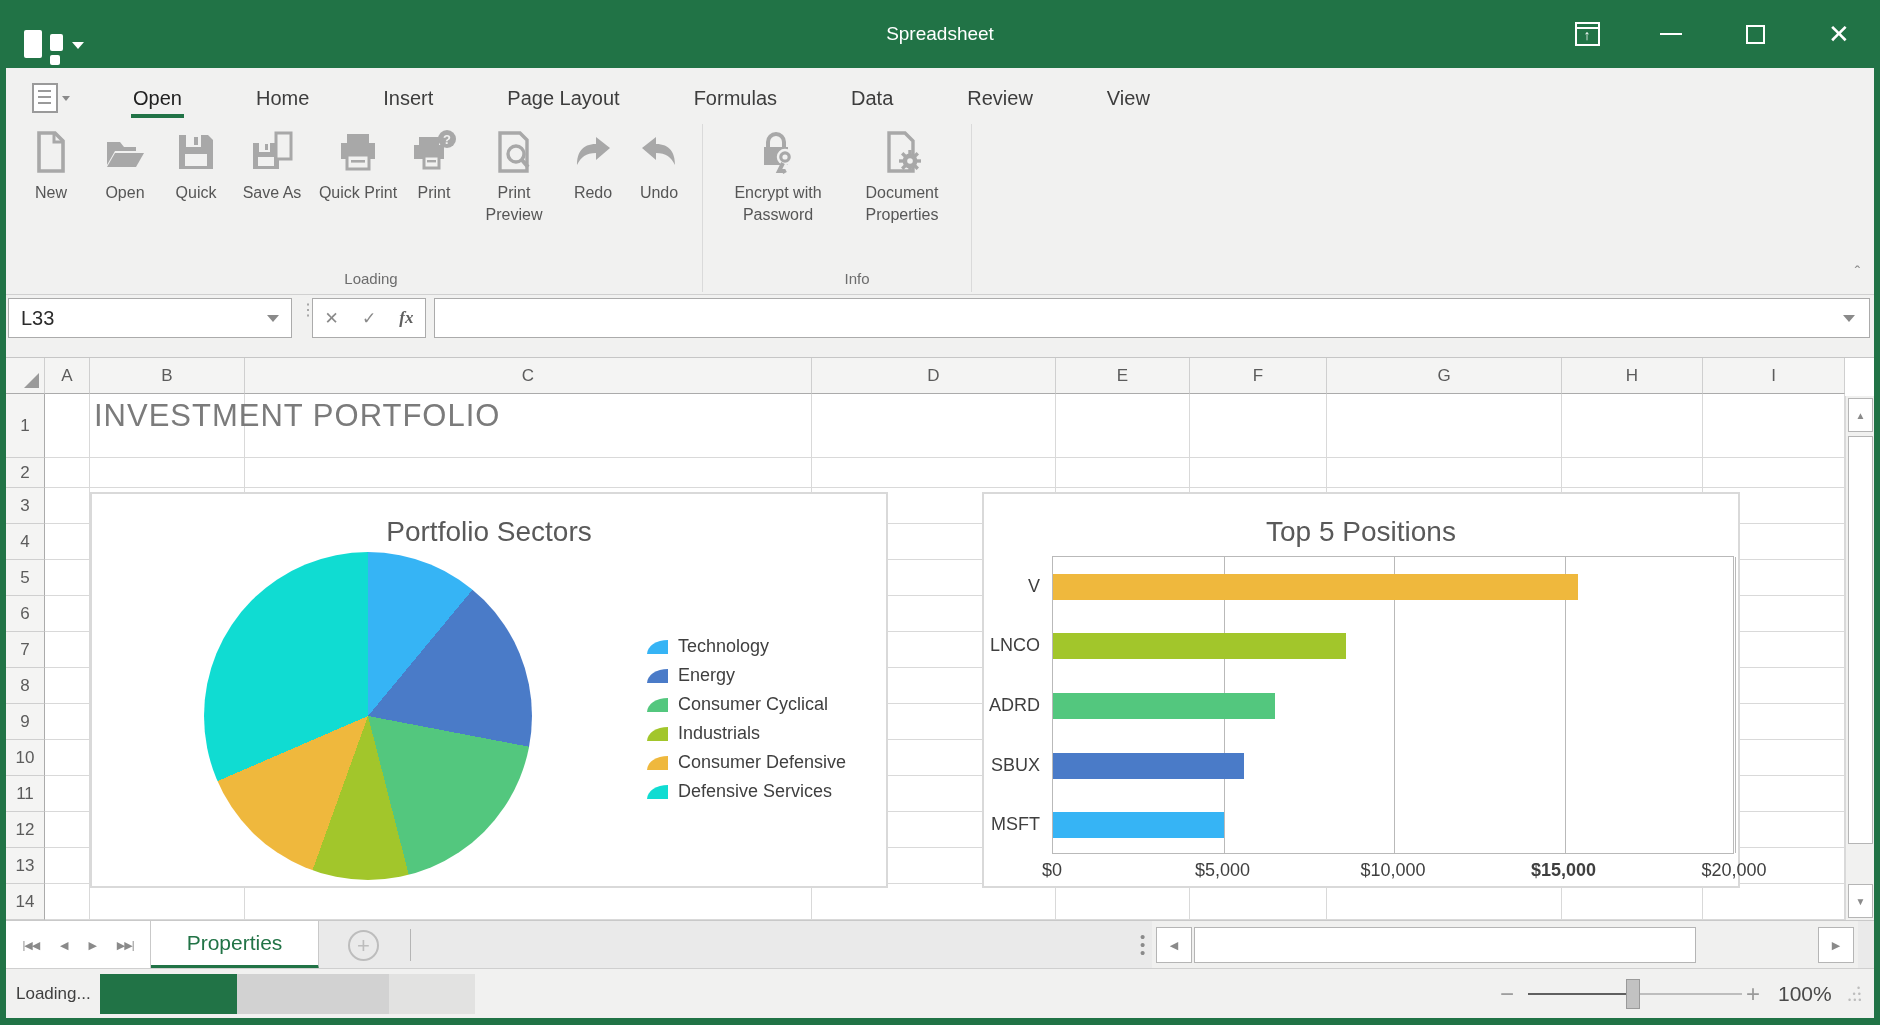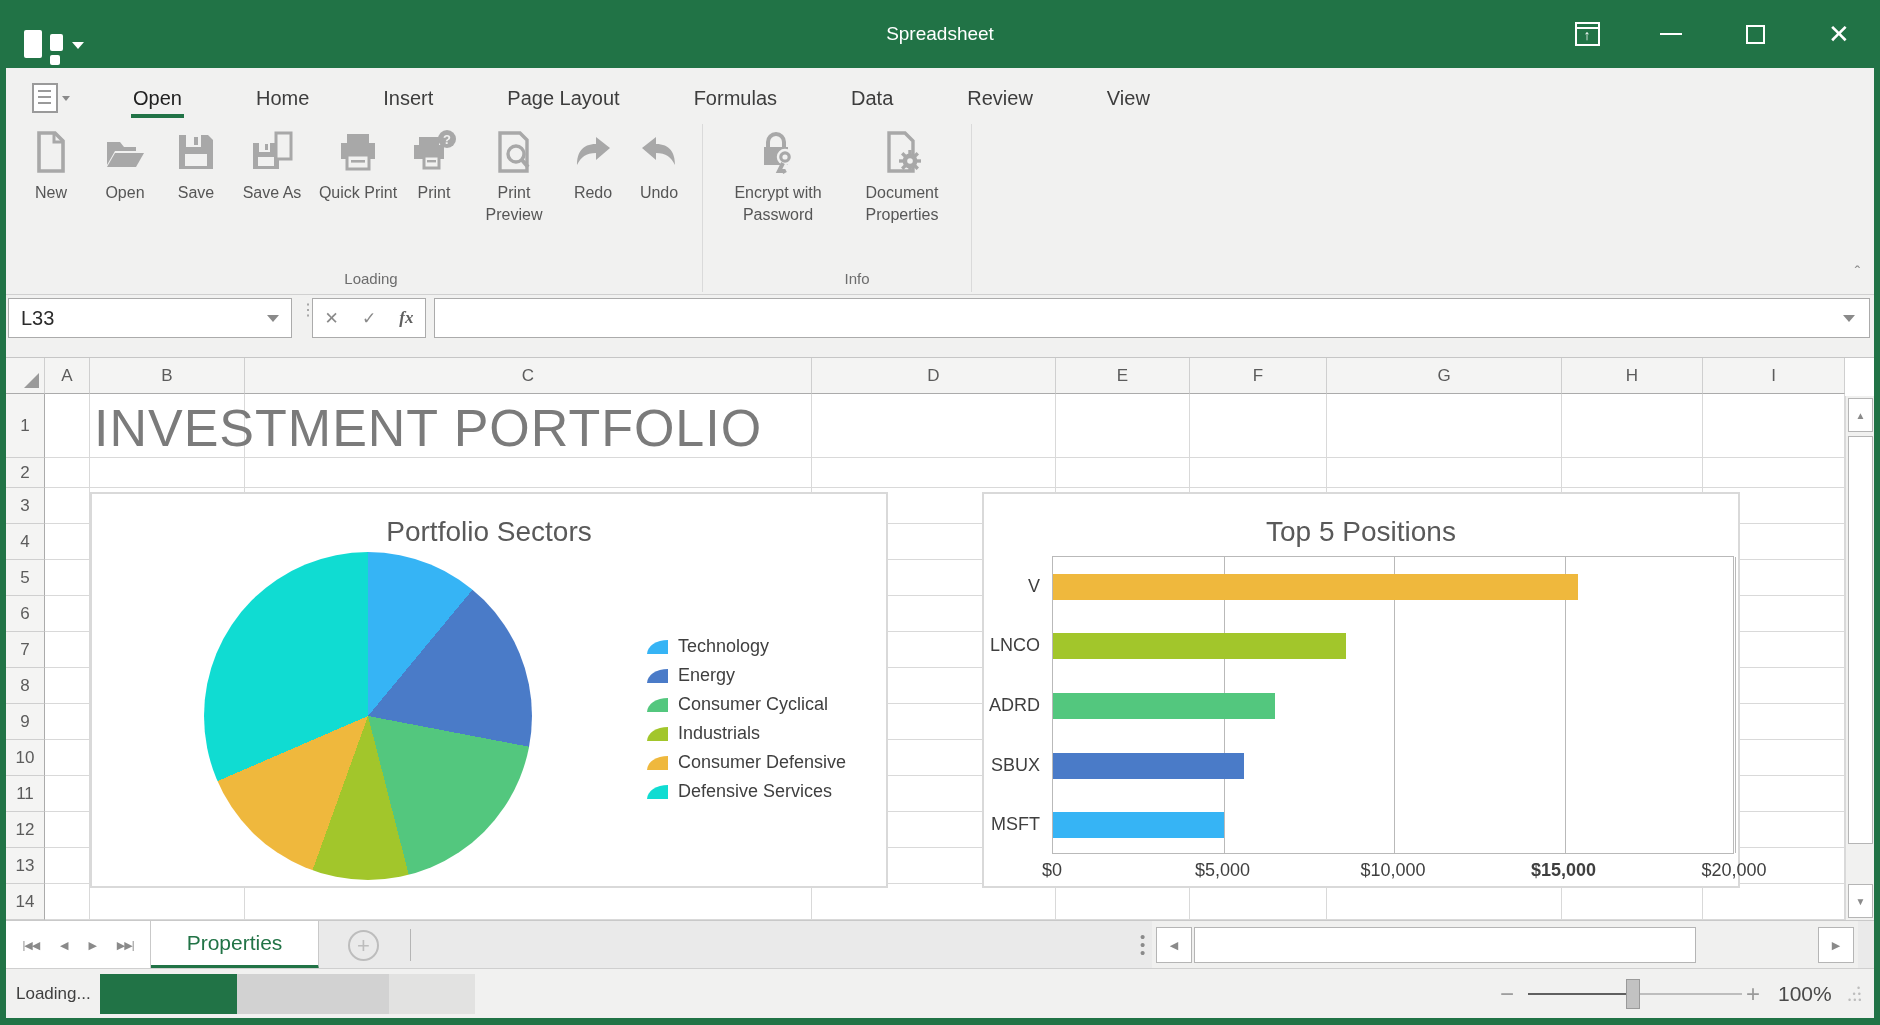--- a/index.html
+++ b/index.html
@@ -70,21 +70,21 @@
   
   .grid { position:absolute; left:6px; top:358px; width:1868px; height:562px; background:#fff; overflow:hidden; }
   .g-row { display:flex; }
   .g-cell { border-right:1px solid #d9d9d9; border-bottom:1px solid #d9d9d9; background:#fff; flex:none; }
   .g-hdr { background:#f4f4f3; border-right:1px solid #cfcfcf; border-bottom:1px solid #ababab;
     display:flex; align-items:center; justify-content:center; font-size:17px; color:#5c5c5c; flex:none; }
   .g-rowhdr { background:#f4f4f3; border-right:1px solid #ababab; border-bottom:1px solid #cfcfcf;
     display:flex; align-items:center; justify-content:center; font-size:17px; color:#5c5c5c; flex:none; }
   .corner-tri { position:absolute; right:5px; bottom:5px; width:0; height:0;
     border-bottom:15px solid #9a9a9a; border-left:15px solid transparent; }
-  .sheet-title { position:absolute; left:94px; top:398px; font-size:52px; font-weight:100; letter-spacing:1px; color:#7b7b7b; white-space:nowrap; }
+  .sheet-title { position:absolute; left:94px; top:398px; font-size:31px; font-weight:100; letter-spacing:1px; color:#7b7b7b; white-space:nowrap; }
 
   
   .vscroll { position:absolute; left:1845px; top:396px; width:29px; height:524px; background:#f1f1f0; border-left:1px solid #d9d9d9; }
   .vs-btn { position:absolute; left:2px; width:25px; height:34px; background:#fff; border:1px solid #b5b5b5;
     display:flex; align-items:center; justify-content:center; color:#8a8a8a; font-size:10px; }
   .vs-up { top:2px; } .vs-down { bottom:2px; }
   .vs-thumb { position:absolute; left:2px; top:40px; width:25px; height:408px; background:#fff; border:1px solid #b5b5b5; }
 
   
   .chart-box { position:absolute; background:#fff; border:2px solid #d9d9d9; }
@@ -201,21 +201,21 @@
         </div>
         <div class="tb-btn" style="width: 64px;">
           <div class="tb-icon">
             <svg width="46" height="46" viewBox="0 0 46 46">
               <path d="M6 6h29l5 5v29H6z" fill="#a8a8a8"></path>
               <rect x="13" y="6" width="15" height="12" fill="#f1f1f0"></rect>
               <rect x="21" y="8" width="4" height="8" fill="#a8a8a8"></rect>
               <rect x="12" y="25" width="22" height="12" fill="#f1f1f0"></rect>
             </svg>
           </div>
-          <div class="tb-label">Save</div>
+          <div class="tb-label">Quick</div>
         </div>
         <div class="tb-btn" style="width: 88px;">
           <div class="tb-icon">
             <svg width="46" height="46" viewBox="0 0 46 46">
               <path d="M4 14h22l4 4v22H4z" fill="#a8a8a8"></path>
               <rect x="10" y="14" width="11" height="9" fill="#f1f1f0"></rect>
               <rect x="16" y="15" width="3" height="6" fill="#a8a8a8"></rect>
               <rect x="9" y="28" width="16" height="9" fill="#f1f1f0"></rect>
               <rect x="27" y="4" width="15" height="26" fill="#f1f1f0" stroke="#a8a8a8" stroke-width="3"></rect>
             </svg>

